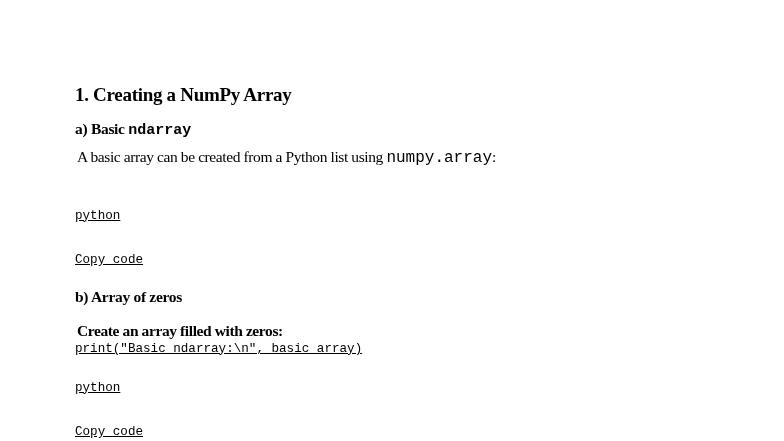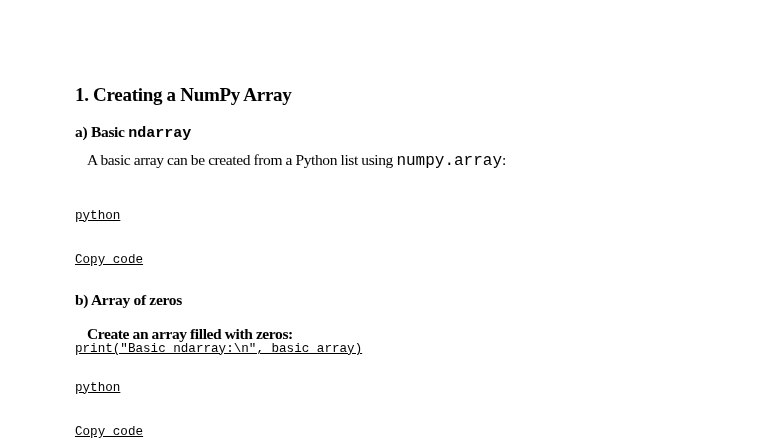--- a/index.html
+++ b/index.html
@@ -34,36 +34,36 @@
     text-align: center;
   }
   .h2 {
     position: absolute;
     left: 0;
     font-family: "Liberation Serif", serif;
     font-weight: bold;
     font-size: 15.5px;
     letter-spacing: -0.3px;
     white-space: nowrap;
-    line-height: 23px;
+    line-height: 18px;
   }
   .h2 .code-inline-h {
     font-family: "Liberation Mono", monospace;
     font-weight: bold;
     font-size: 15px;
     letter-spacing: 0;
   }
   .p {
     position: absolute;
-    left: 12px;
+    left: 2px;
     font-family: "Liberation Serif", serif;
     font-size: 15.5px;
     letter-spacing: -0.4px;
     white-space: nowrap;
-    line-height: 24px;
+    line-height: 18px;
   }
   .p .code-inline {
     font-family: "Liberation Mono", monospace;
     font-size: 16px;
     letter-spacing: 0;
   }
   .code-block {
     position: absolute;
     left: 0;
     margin: 0;

